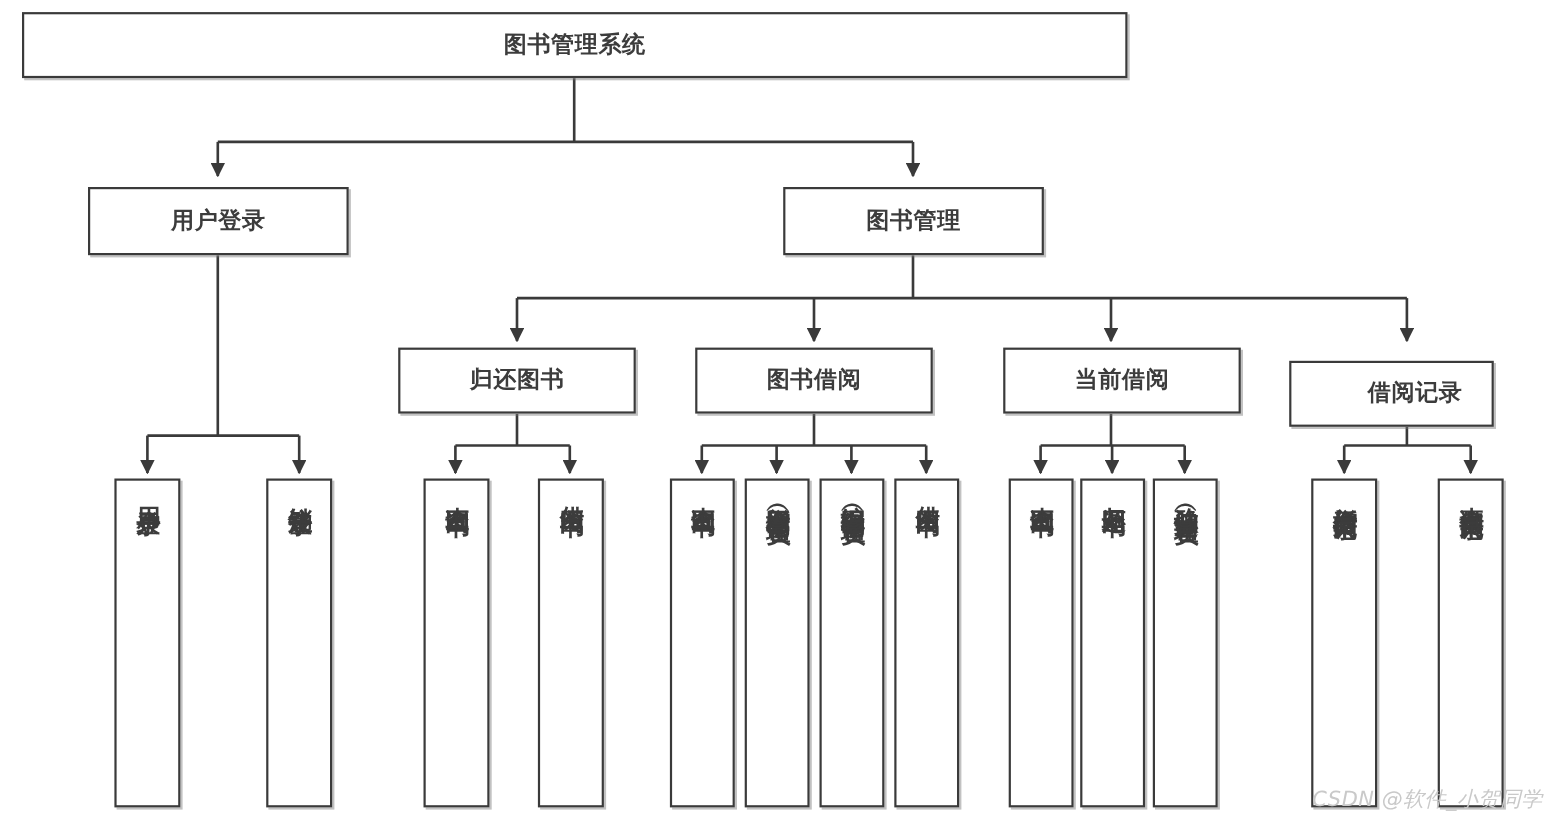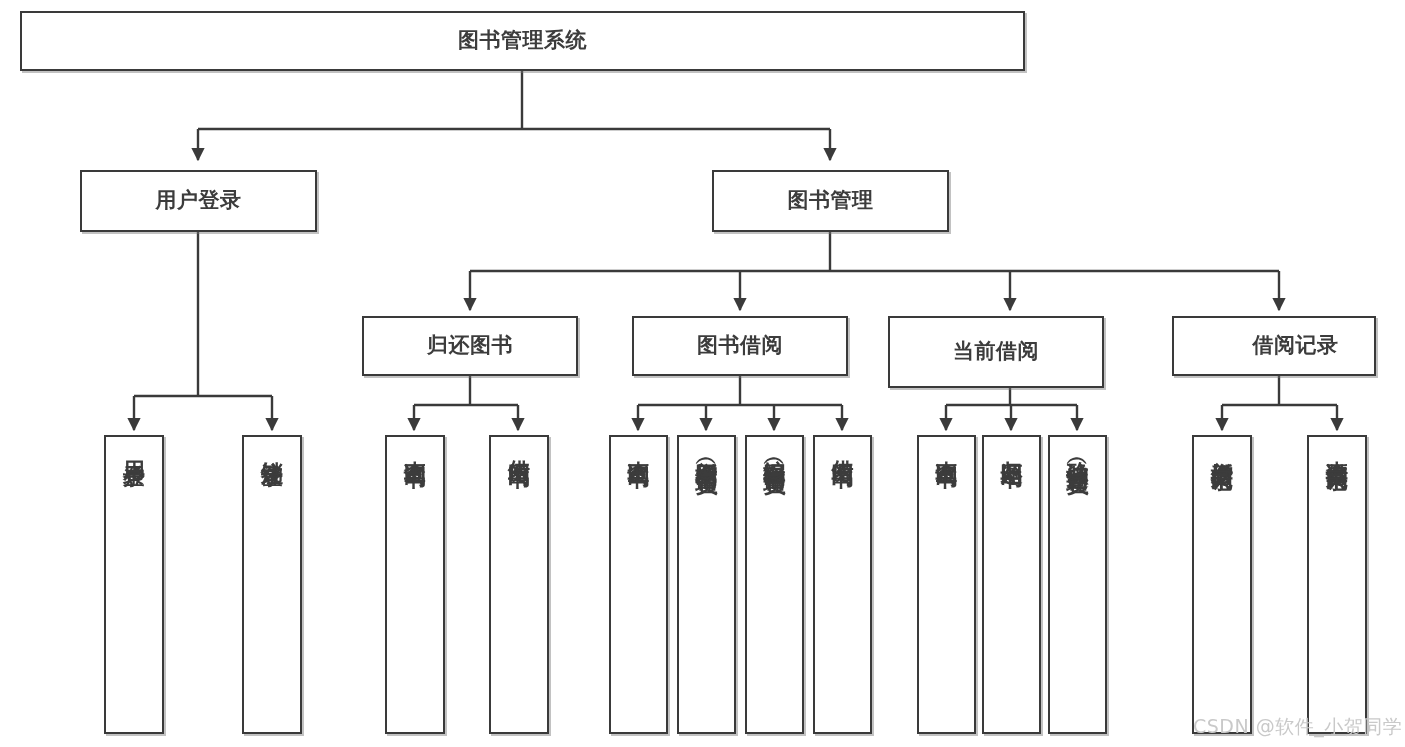--- a/index.html
+++ b/index.html
@@ -99,24 +99,24 @@
   <div class="node shadow" style="left:712px;top:170px;width:237px;height:62px;">
     <span class="node-label">图书管理</span>
   </div>
 
   <div class="node shadow" style="left:362px;top:316px;width:216px;height:60px;">
     <span class="node-label">归还图书</span>
   </div>
   <div class="node shadow" style="left:632px;top:316px;width:216px;height:60px;">
     <span class="node-label">图书借阅</span>
   </div>
-  <div class="node shadow" style="left:888px;top:316px;width:216px;height:72px;">
+  <div class="node shadow" style="left:912px;top:316px;width:216px;height:60px;">
     <span class="node-label">当前借阅</span>
   </div>
-  <div class="node shadow" style="left:1172px;top:316px;width:204px;height:60px;padding-left:43px;">
+  <div class="node shadow" style="left:1172px;top:328px;width:186px;height:60px;padding-left:43px;">
     <span class="node-label">借阅记录</span>
   </div>
 
   <div class="node vert shadow" style="left:104px;top:435px;width:60px;height:299px;">
     <span class="node-label">用户登录</span>
   </div>
   <div class="node vert shadow" style="left:242px;top:435px;width:60px;height:299px;">
     <span class="node-label">注销登录</span>
   </div>
 
@@ -150,15 +150,15 @@
     <span class="node-label">确认归还（管理员）</span>
   </div>
 
   <div class="node vert shadow" style="left:1192px;top:435px;width:60px;height:299px;">
     <span class="node-label">新增借阅记录</span>
   </div>
   <div class="node vert shadow" style="left:1307px;top:435px;width:60px;height:299px;">
     <span class="node-label">查询借阅记录</span>
   </div>
 
-  <div class="watermark" style="left:1193px;top:714px;">CSDN @软件_小贺同学</div>
+  <div class="watermark" style="left:1193px;top:714px;font-style:italic;">CSDN @软件_小贺同学</div>
 
 </div>
 
 </body></html>

